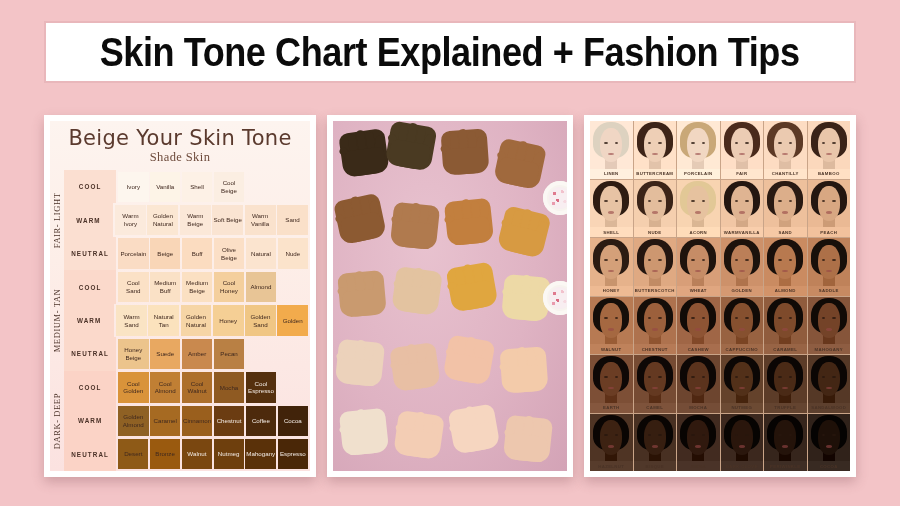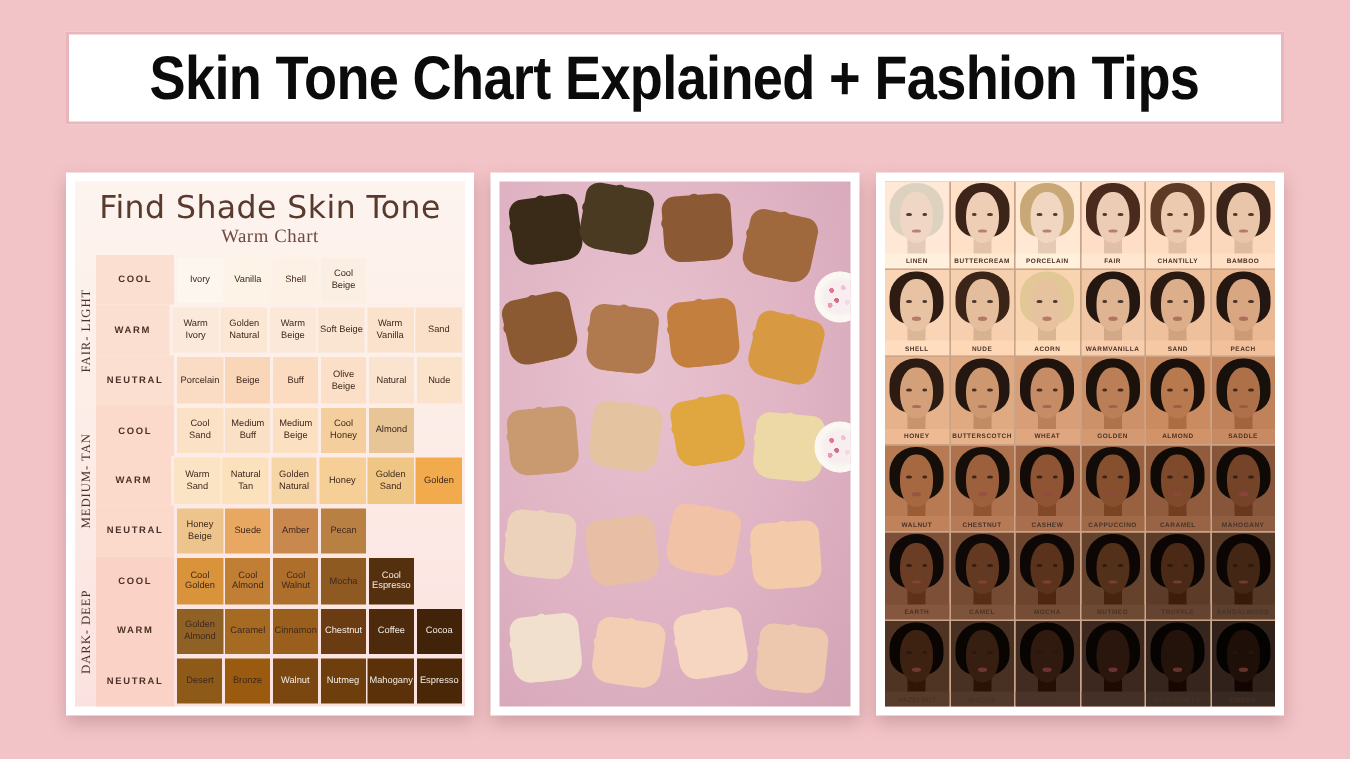--- a/index.html
+++ b/index.html
@@ -207,22 +207,22 @@
 </head>
 <body>
 
 <div class="title-banner">
   <div class="title-text">Skin Tone Chart Explained + Fashion Tips</div>
 </div>
 
 <div class="panel" id="panel-chart">
   <div class="chart-inner">
     <div class="chart-head">
-      <div class="h1">Find Shade Skin Tone</div>
-      <div class="h2">Warm Chart</div>
+      <div class="h1">Beige Your Skin Tone</div>
+      <div class="h2">Shade Skin</div>
     </div>
     <div class="chart-grid">
       <div class="grp-col" id="group-col">
           <div class="grp-label">FAIR- LIGHT</div>
           <div class="grp-label">MEDIUM- TAN</div>
           <div class="grp-label">DARK- DEEP</div>
         </div>
       <div class="rows-wrap" id="rows-wrap">
           <div class="band band-a">
             <div class="trow">

